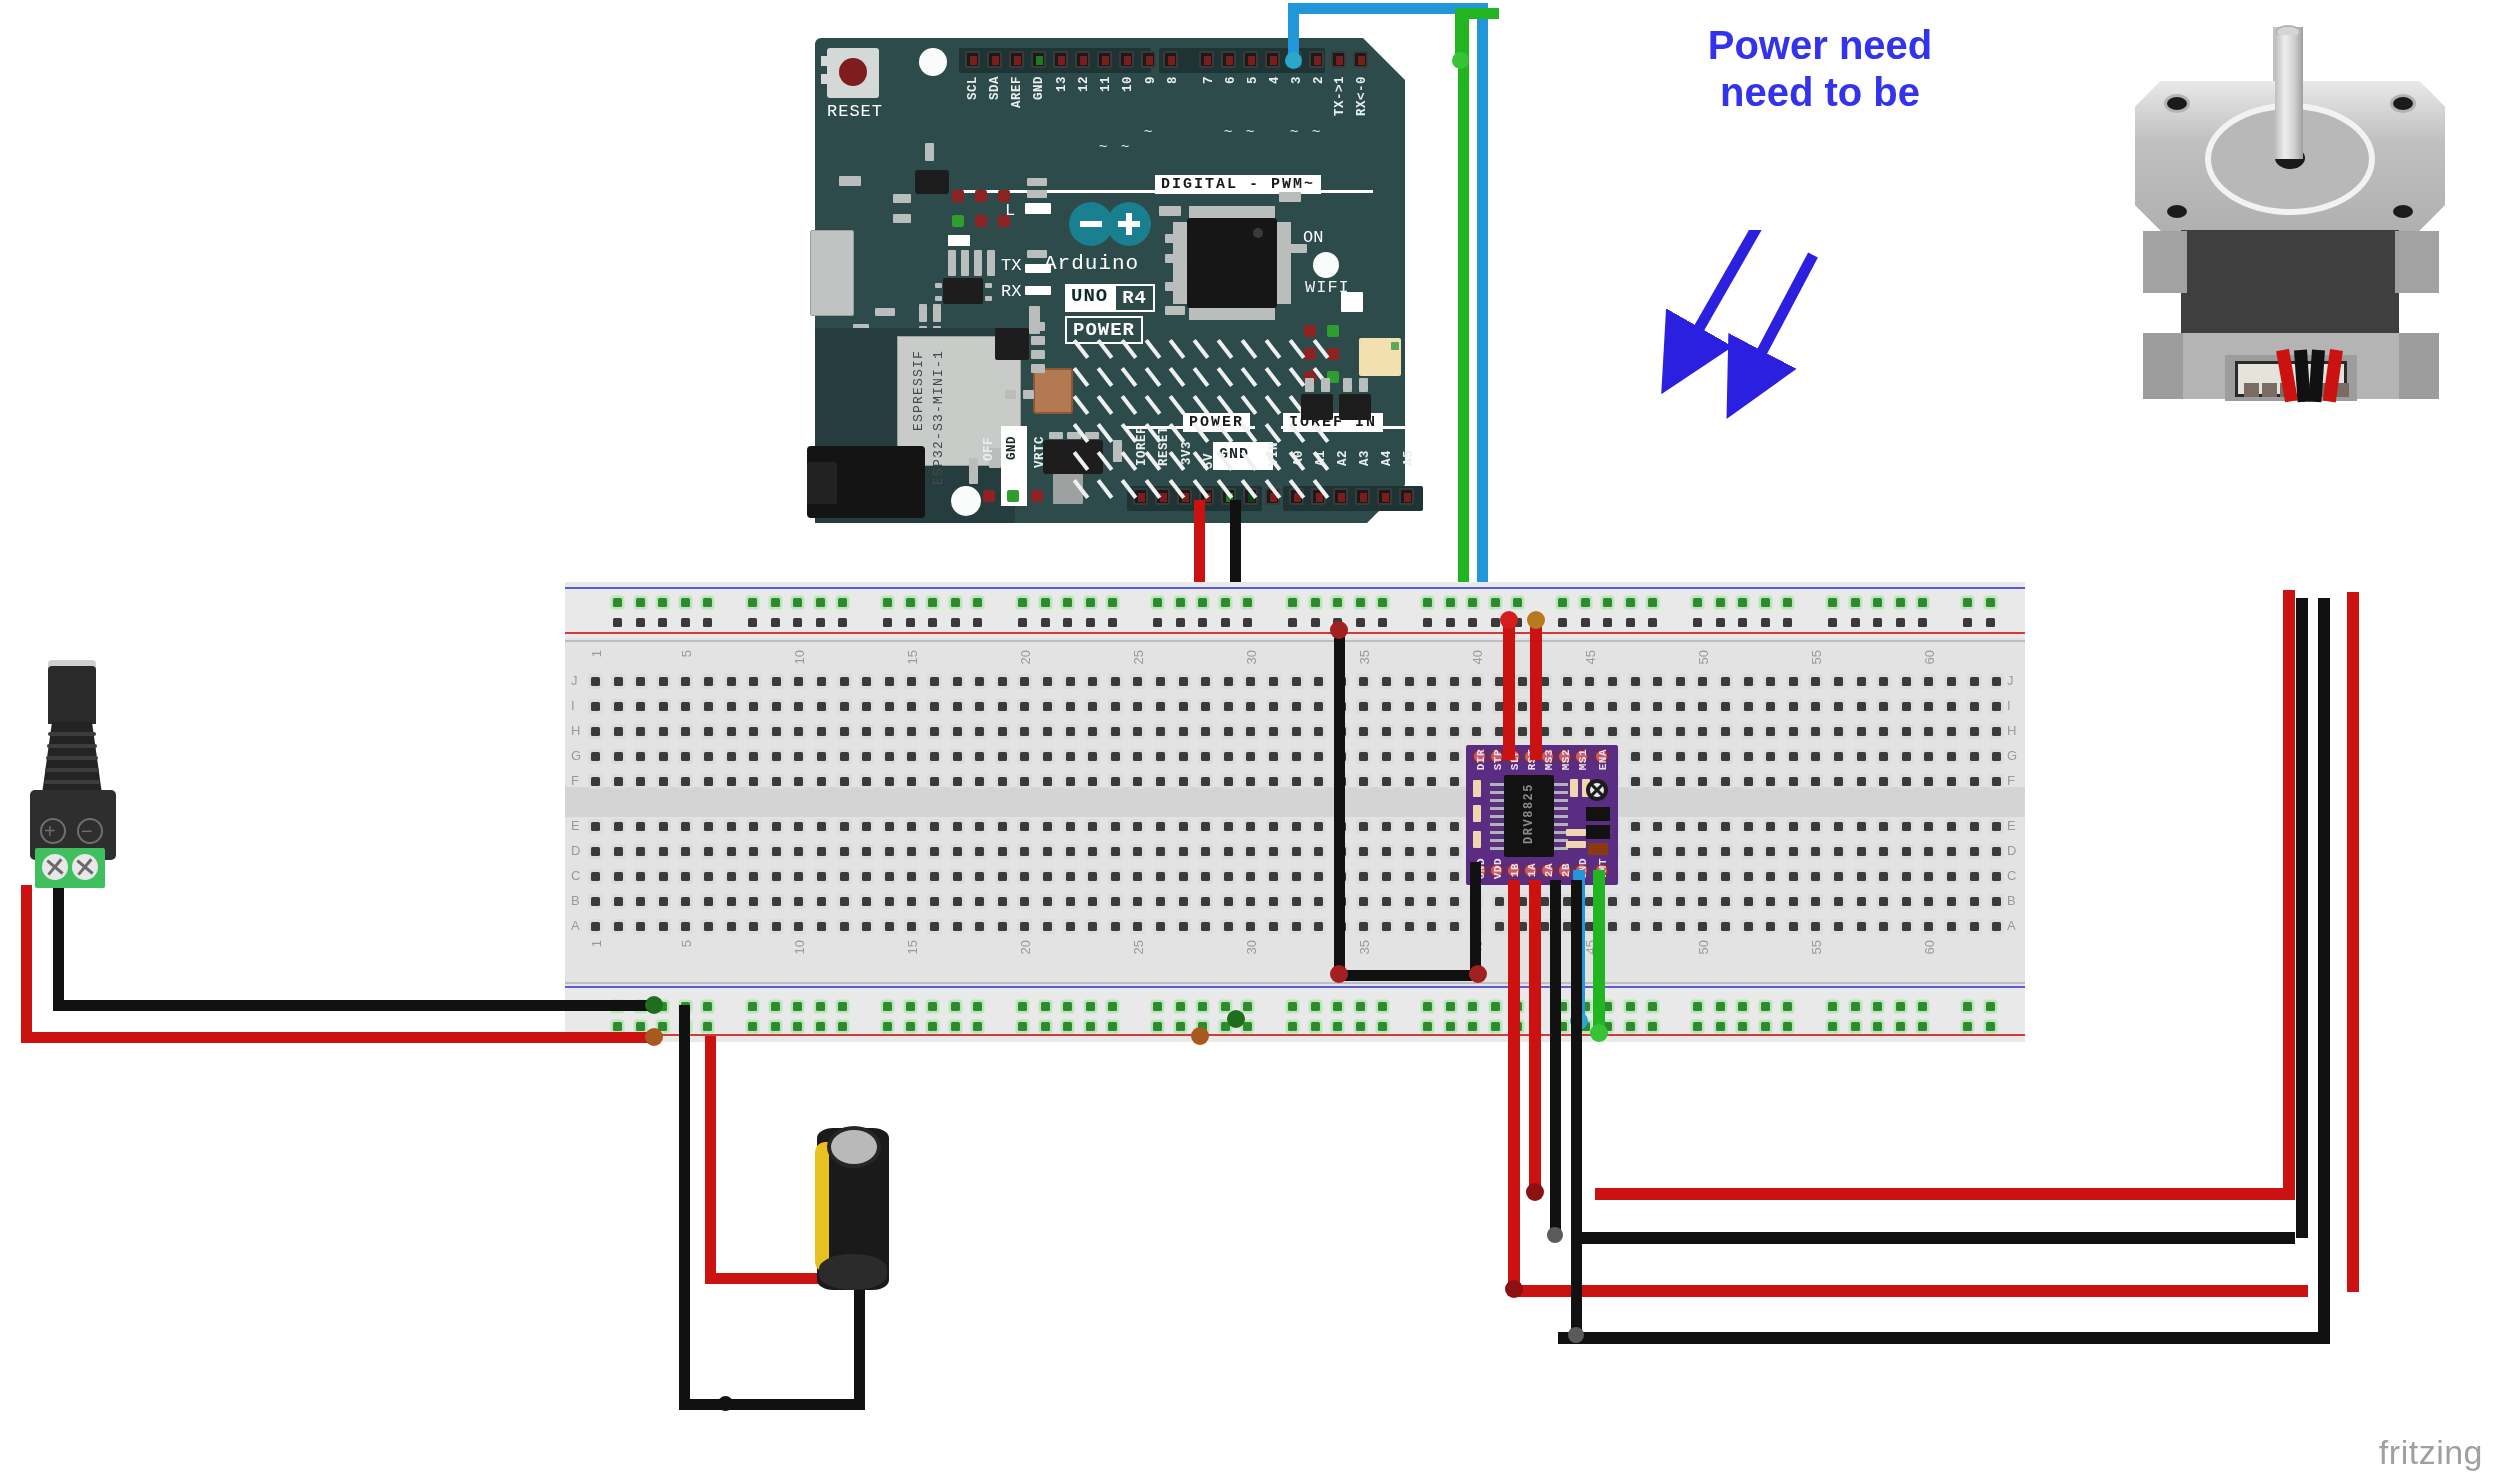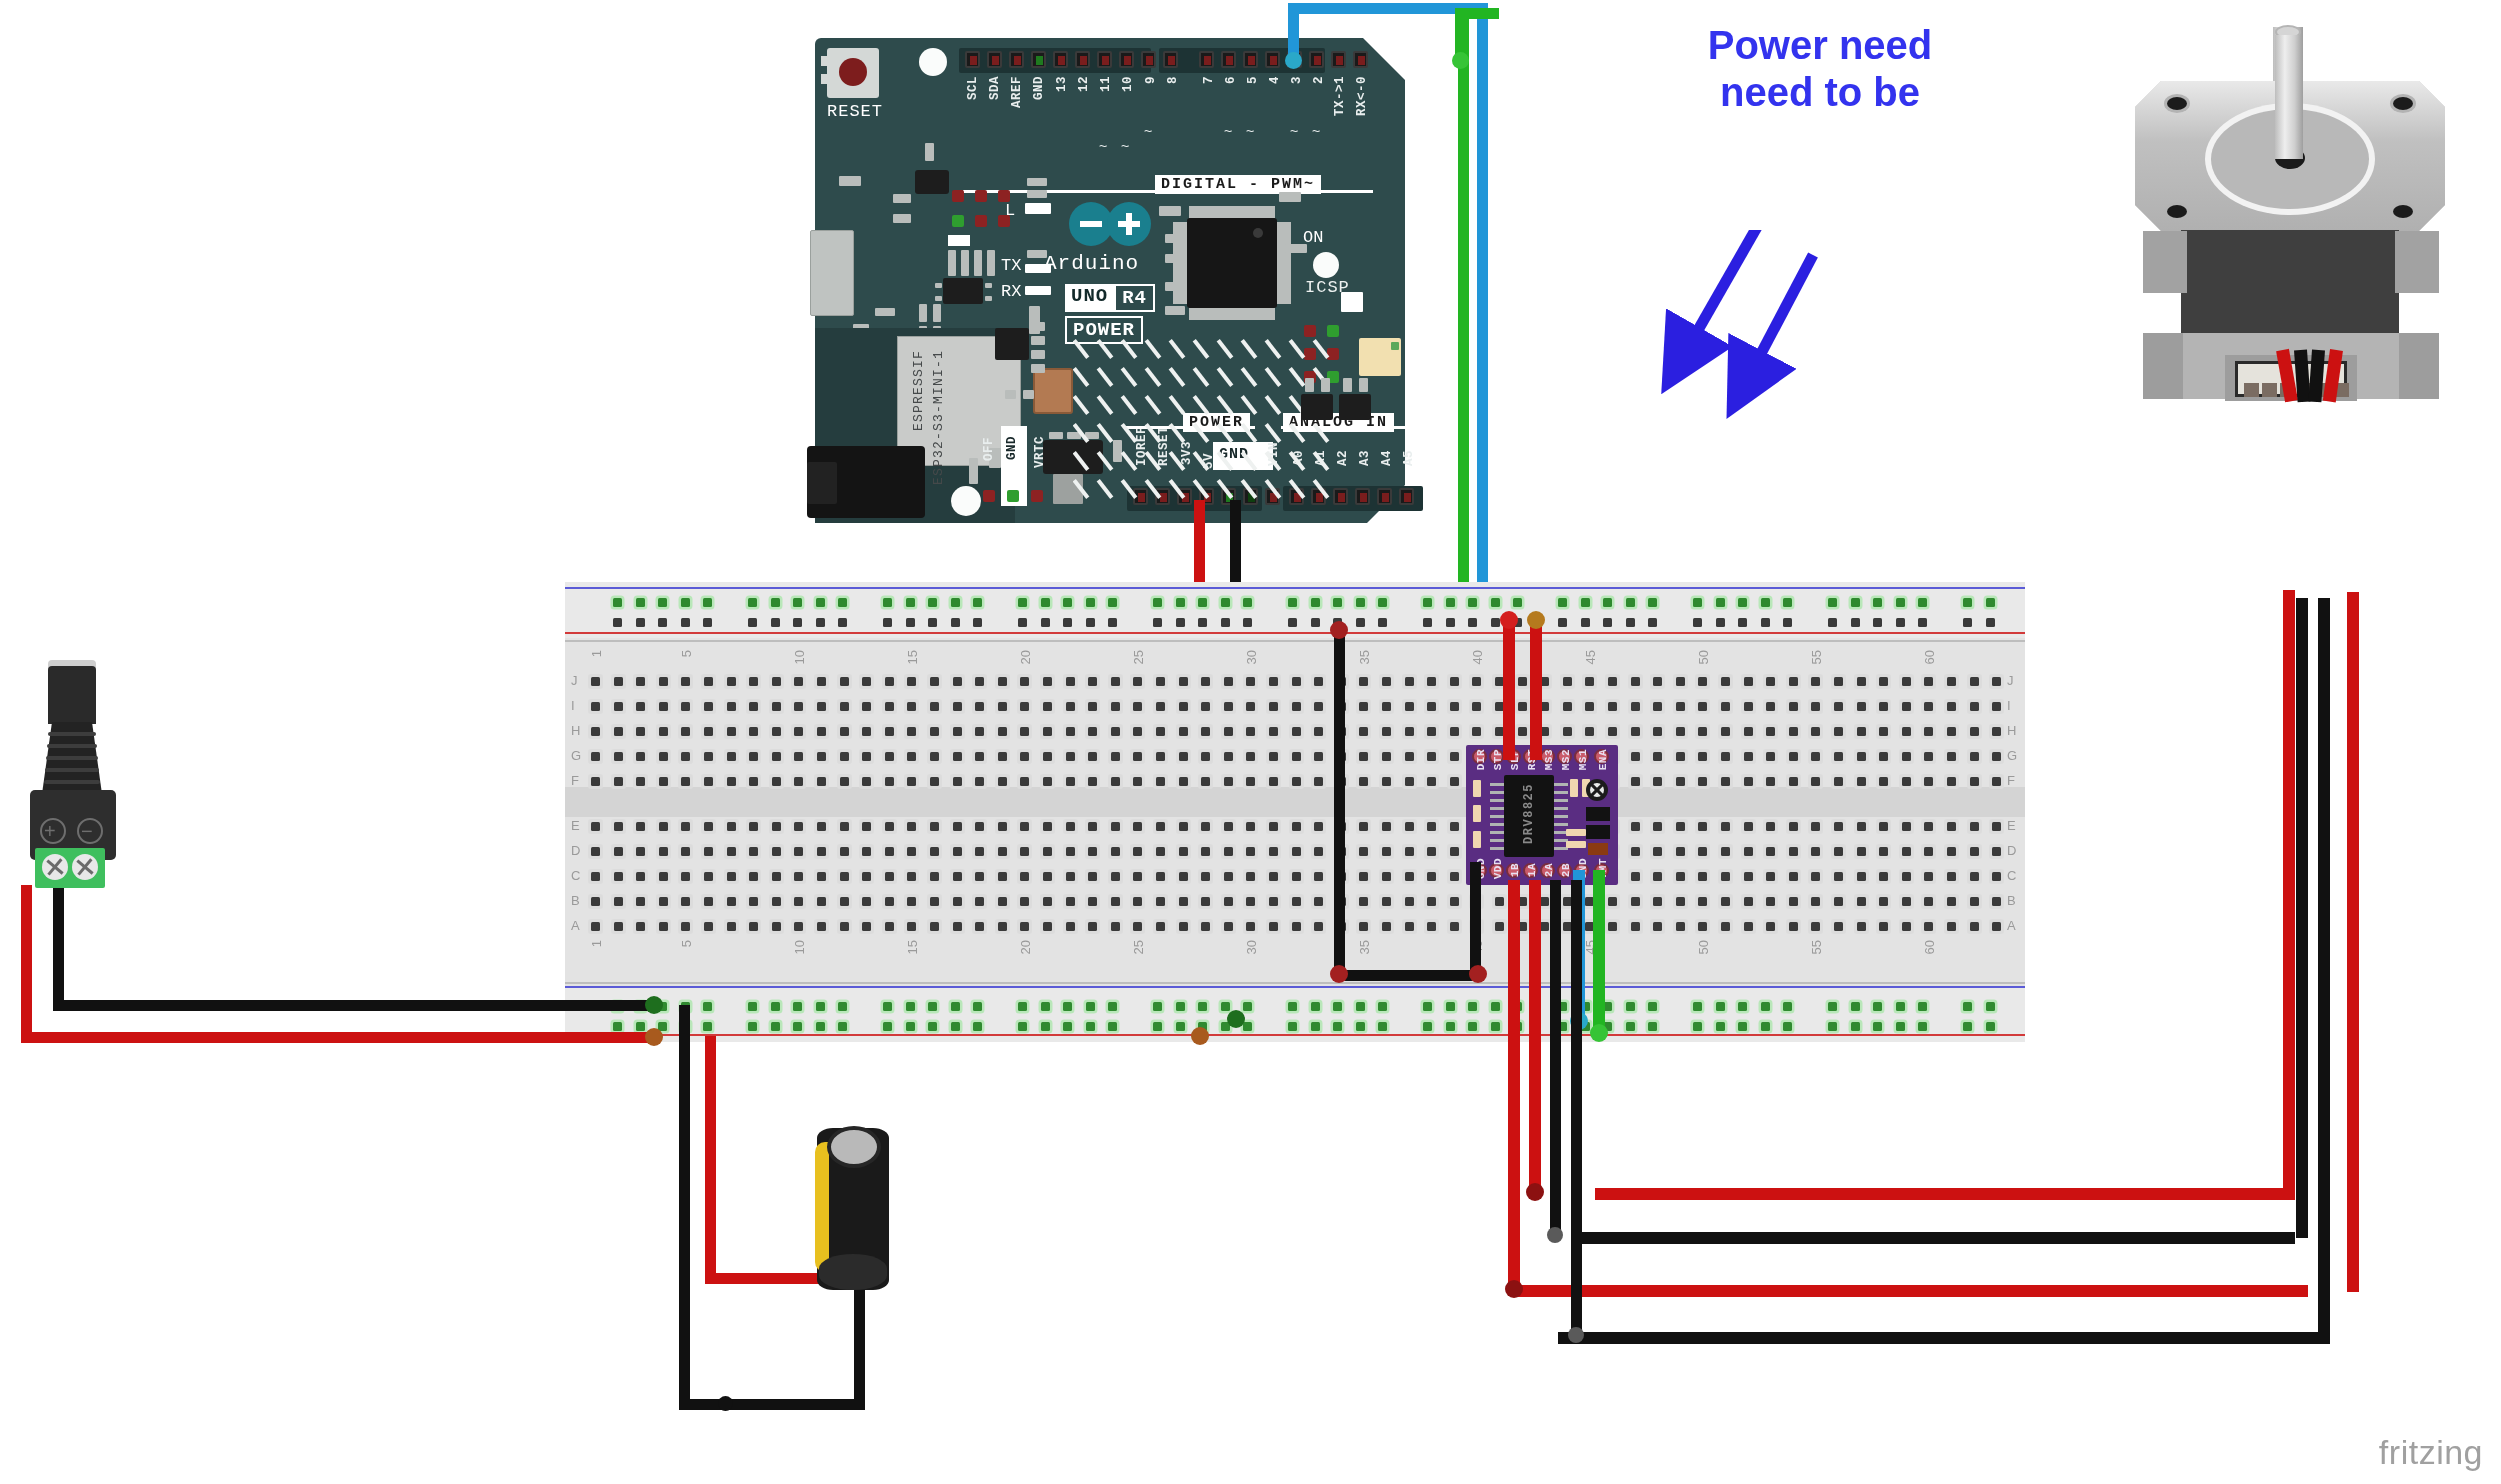--- a/index.html
+++ b/index.html
@@ -284,21 +284,21 @@
     <div class="unobox" style="left:250px;top:246px;">
       <span class="uno-w">UNO</span>
       <span class="uno-d">R4</span>
     </div>
     <div class="wifi-b" style="left:250px;top:278px;">POWER</div>
 
     <div class="abs" style="left:190px;top:163px;color:#ffffff;font-family:'Liberation Mono',monospace;font-size:17px;">L</div>
     <div class="abs" style="left:186px;top:218px;color:#ffffff;font-family:'Liberation Mono',monospace;font-size:17px;">TX</div>
     <div class="abs" style="left:186px;top:244px;color:#ffffff;font-family:'Liberation Mono',monospace;font-size:17px;">RX</div>
     <div class="abs" style="left:488px;top:190px;color:#ffffff;font-family:'Liberation Mono',monospace;font-size:17px;">ON</div>
-    <div class="icsp-lbl" style="left:490px;top:240px;">ICSP</div>
+    <div class="icsp-lbl" style="left:490px;top:240px;">WIFI</div>
 
     <div class="led" style="left:137px;top:152px;"></div>
     <div class="led" style="left:160px;top:152px;"></div>
     <div class="led" style="left:183px;top:152px;"></div>
     <div class="led g" style="left:137px;top:177px;"></div>
     <div class="led" style="left:160px;top:177px;"></div>
     <div class="led" style="left:183px;top:177px;"></div>
     <div class="abs" style="left:133px;top:197px;width:22px;height:11px;background:#ffffff;"></div>
 
     <div class="led" style="left:489px;top:287px;"></div>
@@ -419,21 +419,21 @@
     <div class="pin" style="left:584px;top:450px;">
         <i></i>
       </div>
     <div class="pinlabel" style="left:477px;top:412px;">A0</div>
     <div class="pinlabel" style="left:499px;top:412px;">A1</div>
     <div class="pinlabel" style="left:521px;top:412px;">A2</div>
     <div class="pinlabel" style="left:543px;top:412px;">A3</div>
     <div class="pinlabel" style="left:565px;top:412px;">A4</div>
     <div class="pinlabel" style="left:587px;top:412px;">A5</div>
     <div class="whiteline" style="left:466px;top:388px;width:132px;"></div>
-    <div class="secbox" style="left:468px;top:375px;">ANALOG IN</div>
+    <div class="secbox" style="left:468px;top:375px;">IOREF IN</div>
 
     <div class="mcu" style="left:372px;top:180px;width:90px;height:90px;"></div>
     <div class="circ" style="left:438px;top:190px;width:10px;height:10px;background:#3a3a3a;"></div>
     <div class="mculeg" style="left:374px;top:168px;width:86px;height:12px;"></div>
     <div class="mculeg" style="left:374px;top:270px;width:86px;height:12px;"></div>
     <div class="mculeg" style="left:358px;top:184px;width:14px;height:82px;"></div>
     <div class="mculeg" style="left:462px;top:184px;width:14px;height:82px;"></div>
     <div class="smd" style="left:344px;top:168px;width:22px;height:10px;"></div>
     <div class="smd" style="left:350px;top:196px;width:20px;height:9px;"></div>
     <div class="smd" style="left:350px;top:216px;width:20px;height:9px;"></div>

